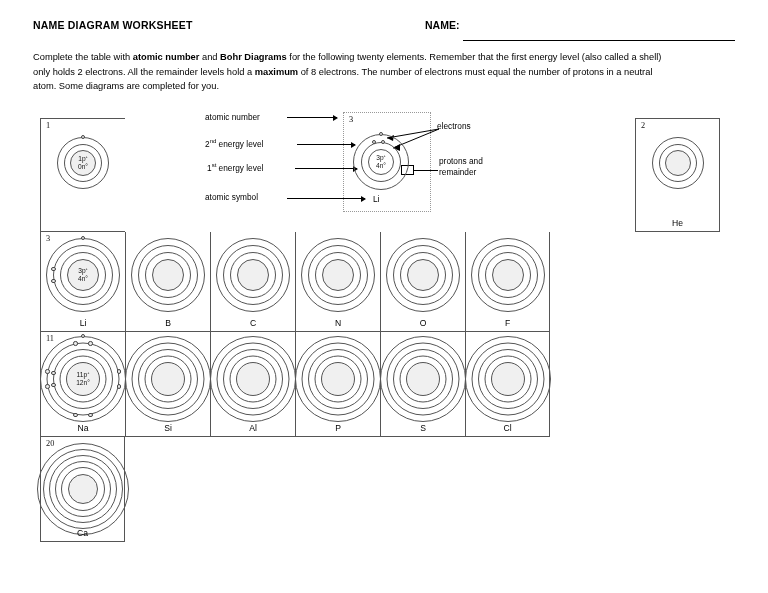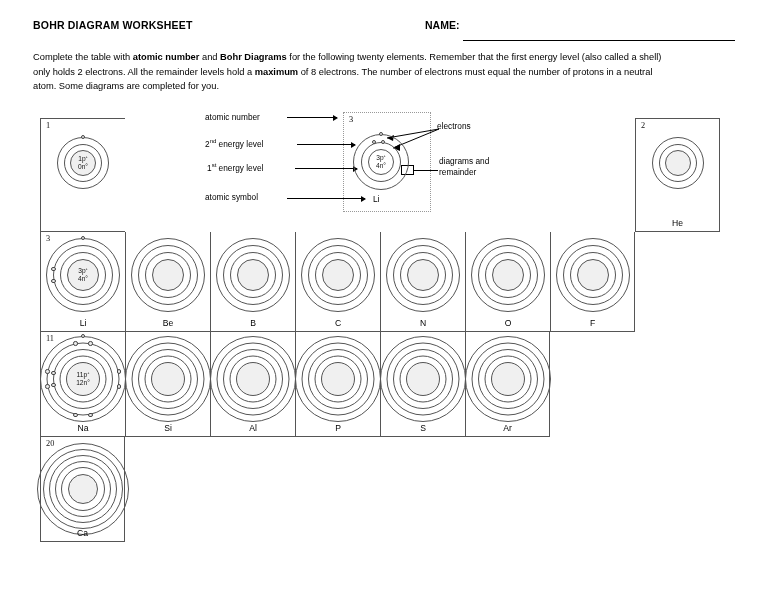--- a/index.html
+++ b/index.html
@@ -208,21 +208,21 @@
     width: 13px; height: 10px;
     border: 1px solid #000;
     box-sizing: border-box;
     background: #fff;
   }
 </style>
 </head>
 <body>
 
 <div id="header">
-  <div id="worksheet-title">BOHR DIAGRAM WORKSHEET</div>
+  <div id="worksheet-title">NAME DIAGRAM WORKSHEET</div>
   <div id="name-label">NAME:</div>
   <div id="name-rule"></div>
 </div>
 
 <div id="instructions">
   <span>Complete the table with </span><b>atomic number</b><span> and  </span><b>Bohr Diagrams</b><span> for the following twenty elements.  Remember that the first energy level (also called a shell) only holds 2 electrons. All the remainder levels hold a </span><b>maximum</b><span> of 8 electrons. The number of electrons must equal the number of protons in a neutral atom. Some diagrams are completed for you.</span>
 </div>
 
 <div id="legend">
   <div id="legend-box"></div>
@@ -244,21 +244,21 @@
   <div class="leg-label" style="left:232px; top:9px;">electrons</div>
   <svg style="position:absolute; left:168px; top:14px; width:70px; height:30px;">
     <path d="M66 3 L14 12" stroke="#000" stroke-width="1" fill="none"></path>
     <path d="M66 3 L20 22" stroke="#000" stroke-width="1" fill="none"></path>
     <path d="M14 12 L21 9 L20 15 Z" fill="#000"></path>
     <path d="M20 22 L27 18 L27 25 Z" fill="#000"></path>
   </svg>
 
   <div id="nuc-stub"></div>
   <div class="leg-line" style="left:209px; top:58px; width:24px;"></div>
-  <div class="leg-label" style="left:234px; top:44px;">diagrams and</div>
+  <div class="leg-label" style="left:234px; top:44px;">protons and</div>
   <div class="leg-label" style="left:234px; top:55px;">remainder</div>
 
   <div id="legend-bohr">
     <div class="ring" style="width:56px; height:56px;"></div>
     <div class="ring" style="width:40px; height:40px;"></div>
     <div class="nucleus" style="width:26px; height:26px; background:#fff;"></div>
     <div class="nuc-text">
       <div>3p⁺</div>
       <div>4n°</div>
     </div>
@@ -305,30 +305,20 @@
           <div class="nucleus" style="width: 32px; height: 32px;"></div>
           <div class="nuc-text">
             <div>3p⁺</div>
             <div>4n°</div>
           </div>
           <div class="electron" style="left: 7.65557px; top: 30.7626px;"></div>
           <div class="electron" style="left: 7.65557px; top: 43.2374px;"></div>
           <div class="electron" style="left: 37px; top: 0px;"></div>
         </div>
         <div class="sym">Li</div>
-      </div>
-      <div class="cell">
-        <div class="atomic-num"></div>
-        <div class="bohr" style="width: 74px; height: 74px;">
-          <div class="ring" style="width: 74px; height: 74px;"></div>
-          <div class="ring" style="width: 60px; height: 60px;"></div>
-          <div class="ring" style="width: 46px; height: 46px;"></div>
-          <div class="nucleus" style="width: 32px; height: 32px;"></div>
-        </div>
-        <div class="sym">Be</div>
       </div>
       <div class="cell">
         <div class="atomic-num"></div>
         <div class="bohr" style="width: 74px; height: 74px;">
           <div class="ring" style="width: 74px; height: 74px;"></div>
           <div class="ring" style="width: 60px; height: 60px;"></div>
           <div class="ring" style="width: 46px; height: 46px;"></div>
           <div class="nucleus" style="width: 32px; height: 32px;"></div>
         </div>
         <div class="sym">B</div>
@@ -447,21 +437,21 @@
       </div>
       <div class="cell">
         <div class="atomic-num"></div>
         <div class="bohr" style="width: 86px; height: 86px;">
           <div class="ring" style="width: 86px; height: 86px;"></div>
           <div class="ring" style="width: 73px; height: 73px;"></div>
           <div class="ring" style="width: 60px; height: 60px;"></div>
           <div class="ring" style="width: 47px; height: 47px;"></div>
           <div class="nucleus" style="width: 34px; height: 34px;"></div>
         </div>
-        <div class="sym">Ar</div>
+        <div class="sym">Cl</div>
       </div>
     </div>
     <div class="trow row4" style="width: 170px;">
       <div class="cell">
         <div class="atomic-num">20</div>
         <div class="bohr" style="width: 92px; height: 92px;">
           <div class="ring" style="width: 92px; height: 92px;"></div>
           <div class="ring" style="width: 80px; height: 80px;"></div>
           <div class="ring" style="width: 68px; height: 68px;"></div>
           <div class="ring" style="width: 56px; height: 56px;"></div>

